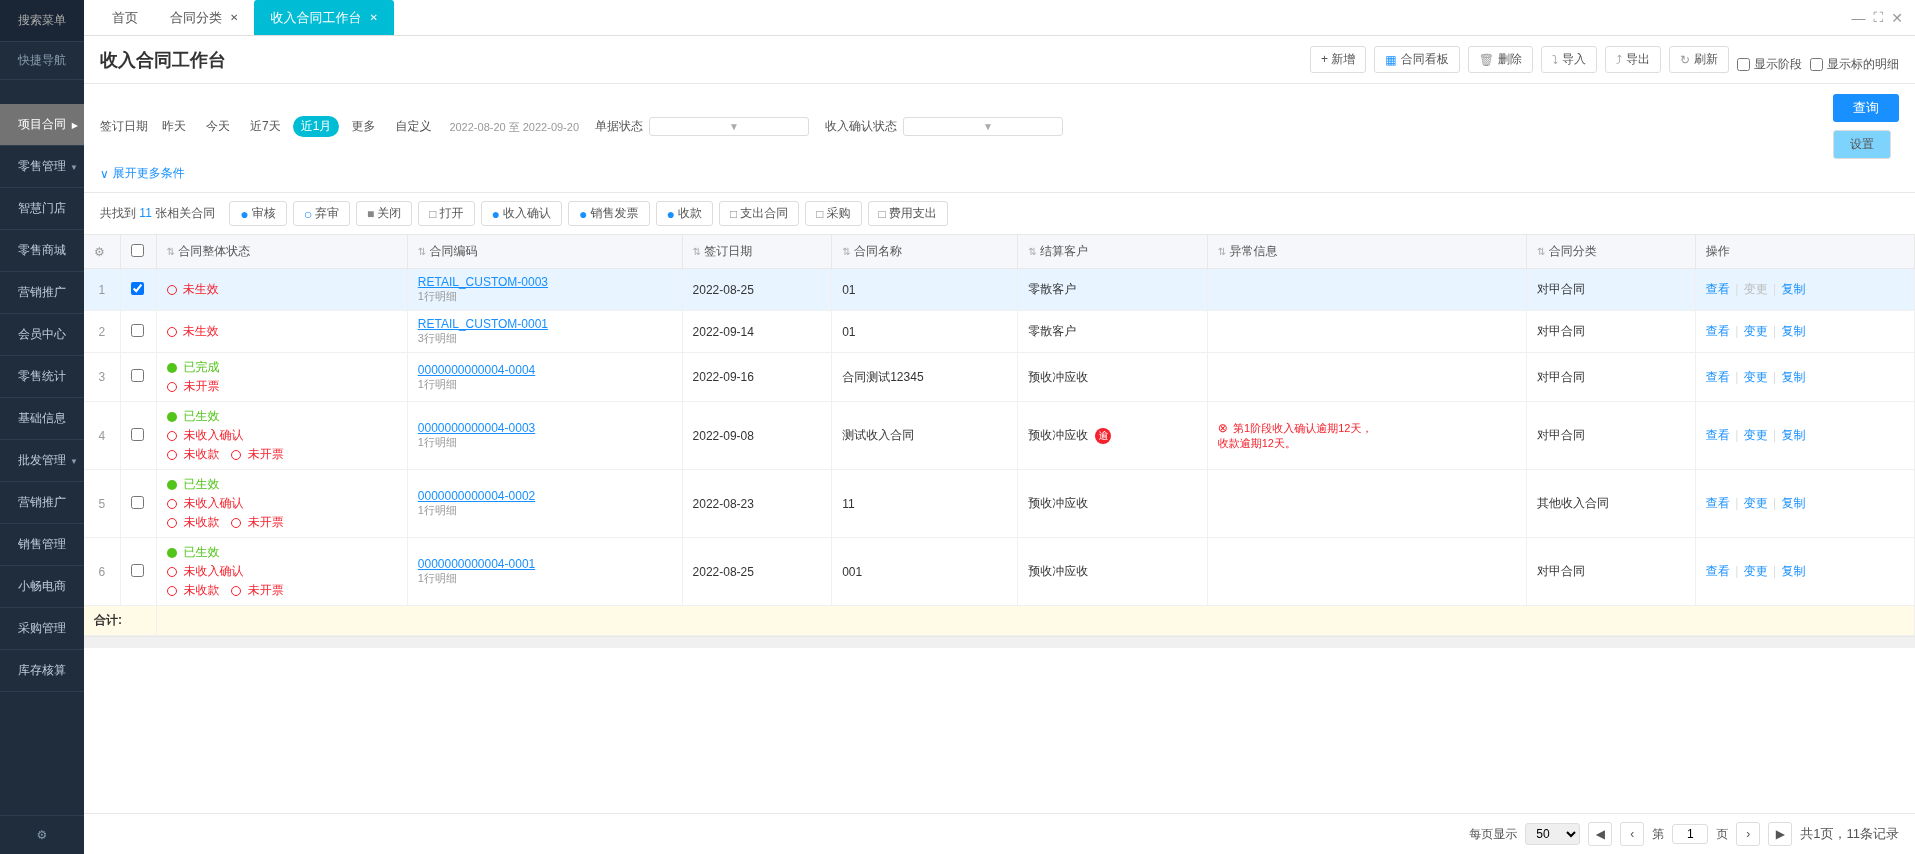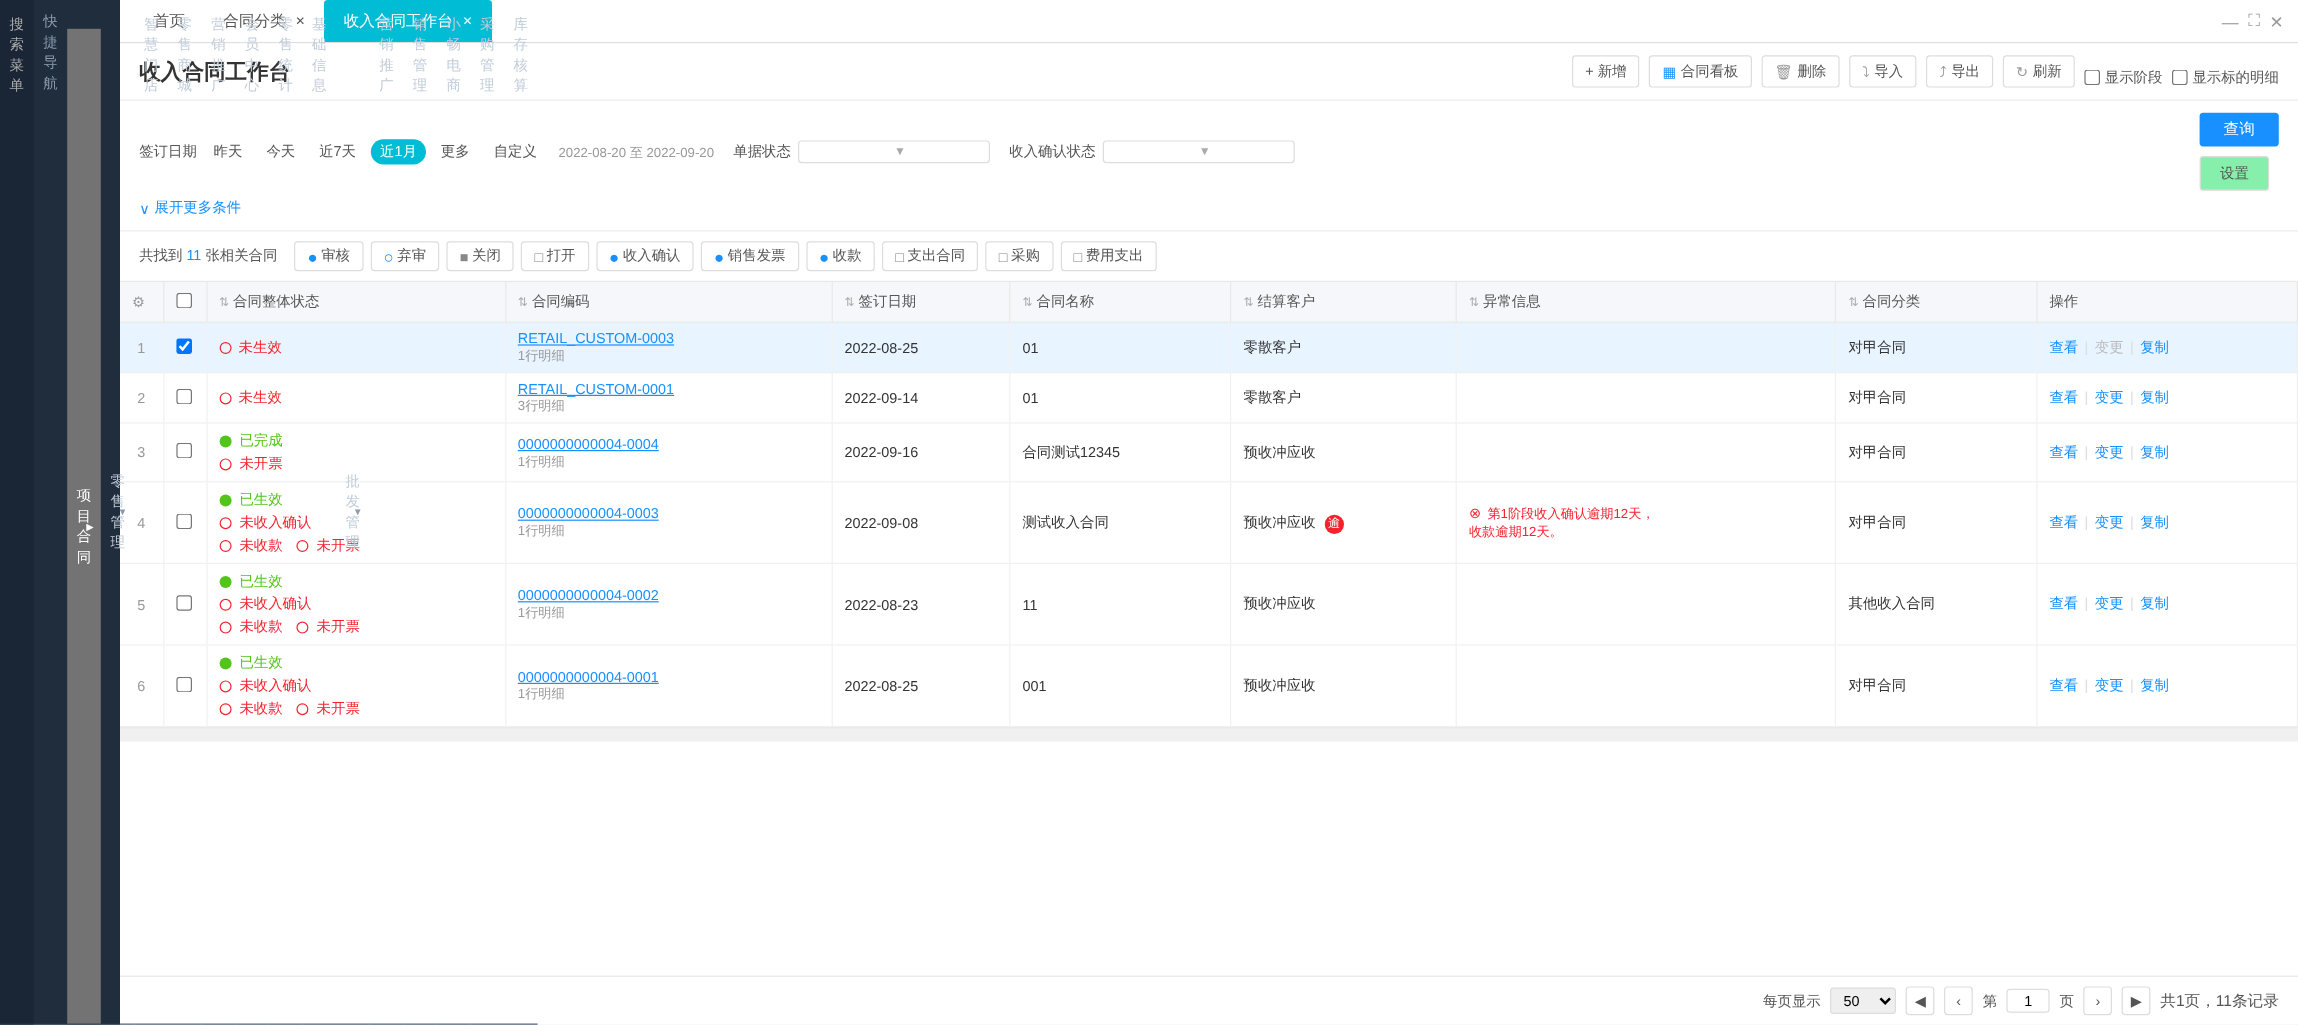--- a/index.html
+++ b/index.html
@@ -1,19 +1,19 @@
 <!DOCTYPE html>
 <html><head>
   <meta charset="utf-8">
   <style>
     * { box-sizing: border-box; margin: 0; padding: 0; }
     body { font-family: 'Microsoft YaHei', Arial, sans-serif; font-size: 12px; background: #f0f2f5; color: #333; display: flex; height: 854px; overflow: hidden; }
 
     
-    .sidebar { width: 100px; background: #1f2d3d; display: flex; flex-direction: row; color: #fff; flex-shrink: 0; }
+    .sidebar { width: 84px; background: #1f2d3d; display: flex; flex-direction: column; color: #fff; flex-shrink: 0; }
     .sidebar-search { padding: 12px 8px; background: #1a2535; font-size: 12px; color: #aaa; text-align: center; cursor: pointer; border-bottom: 1px solid #2e3d50; }
     .sidebar-nav { padding: 10px 8px; font-size: 12px; color: #8a9bb0; text-align: center; cursor: pointer; border-bottom: 1px solid #2e3d50; }
     .sidebar-item { padding: 12px 8px; font-size: 12px; color: #c0ccd8; text-align: center; cursor: pointer; border-bottom: 1px solid #2e3d50; position: relative; }
     .sidebar-item.active { background: #737373; color: #fff; margin-top: 24px; }
     .sidebar-bottom { margin-top: auto; padding: 12px 8px; text-align: center; color: #8a9bb0; border-top: 1px solid #2e3d50; cursor: pointer; }
 
     
     .main { flex: 1; display: flex; flex-direction: column; overflow: hidden; }
 
     
@@ -48,21 +48,21 @@
     .filter-label { color: #555; white-space: nowrap; }
     .filter-date-options { display: flex; gap: 4px; }
     .date-opt { padding: 2px 8px; font-size: 12px; color: #555; cursor: pointer; border-radius: 2px; }
     .date-opt.active { background: #00bcd4; color: #fff; border-radius: 12px; }
     .date-range { font-size: 11px; color: #999; margin-top: 2px; }
     .filter-select { display: flex; align-items: center; border: 1px solid #ddd; border-radius: 3px; padding: 3px 8px; background: #fff; min-width: 140px; cursor: pointer; }
     .filter-select span { flex: 1; color: #999; font-size: 12px; }
     .filter-select .arrow { color: #aaa; font-size: 10px; }
     .expand-more { display: flex; align-items: center; gap: 4px; color: #1890ff; font-size: 12px; cursor: pointer; margin-left: auto; }
     .query-btn { padding: 5px 20px; background: #1890ff; color: #fff; border: none; border-radius: 3px; cursor: pointer; font-size: 13px; }
-    .set-btn { padding: 5px 16px; background: #86efac; color: #555; border: 1px solid #ddd; border-radius: 3px; cursor: pointer; font-size: 12px; margin-top: 4px; }
+    .set-btn { padding: 5px 16px; background: #7dd3fc; color: #555; border: 1px solid #ddd; border-radius: 3px; cursor: pointer; font-size: 12px; margin-top: 4px; }
 
     
     .toolbar { background: #fff; padding: 8px 16px; border-bottom: 1px solid #e8e8e8; display: flex; align-items: center; flex-shrink: 0; flex-wrap: wrap; gap: 6px; }
     .count-label { font-size: 12px; color: #555; margin-right: 8px; }
     .count-label em { color: #1890ff; font-style: normal; }
     .tool-btn { display: flex; align-items: center; gap: 3px; padding: 3px 10px; font-size: 12px; color: #555; cursor: pointer; border: 1px solid #ddd; background: #fff; border-radius: 3px; }
 
     
     .table-container { flex: 1; overflow: auto; background: #fff; margin: 0; }
     table { width: 100%; border-collapse: collapse; font-size: 12px; }
@@ -554,20 +554,24 @@
             <td>对甲合同</td>
             <td>
               <span class="op-link">查看</span>
               <span class="op-sep">|</span>
               <span class="op-link">变更</span>
               <span class="op-sep">|</span>
               <span class="op-link">复制</span>
             </td>
           </tr>
 
+          <tr class="total-row">
+            <td colspan="2">合计:</td>
+            <td colspan="8"></td>
+          </tr>
         </tbody>
       </table>
 
       <div style="height:12px;background:#f0f0f0;overflow-x:auto;border-top:1px solid #e8e8e8;">
         <div style="width:800px;height:1px;"></div>
       </div>
     </div>
 
     <div class="pagination">
       <span class="page-size-label">每页显示</span>

